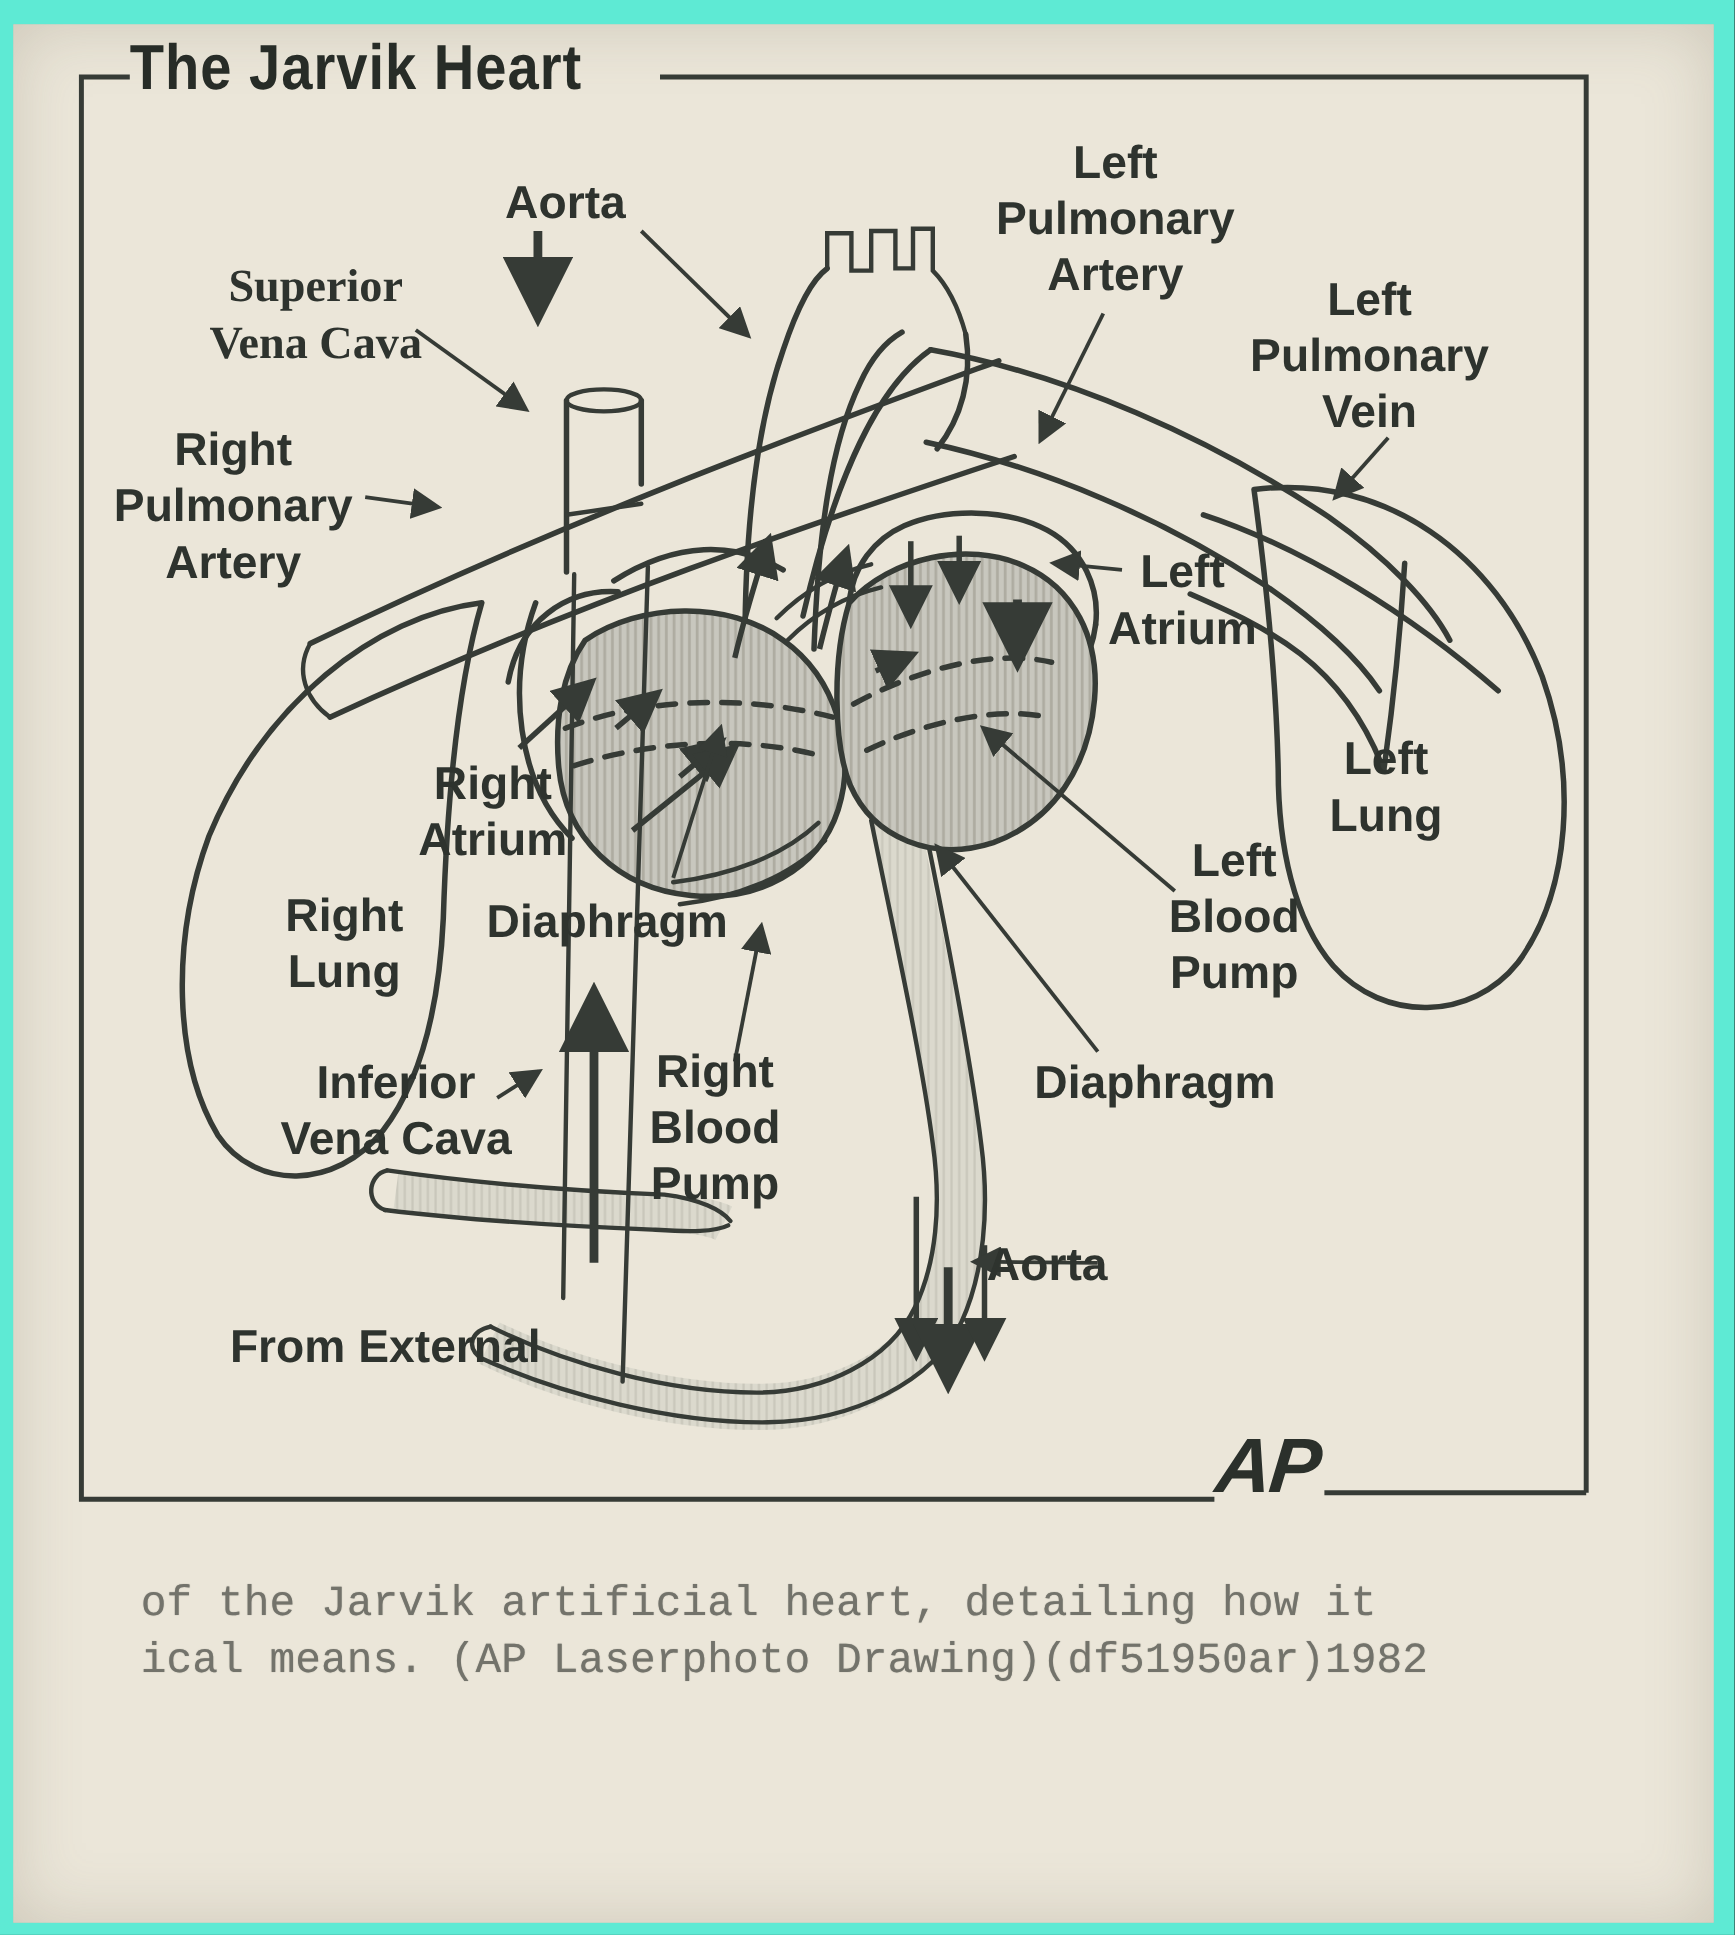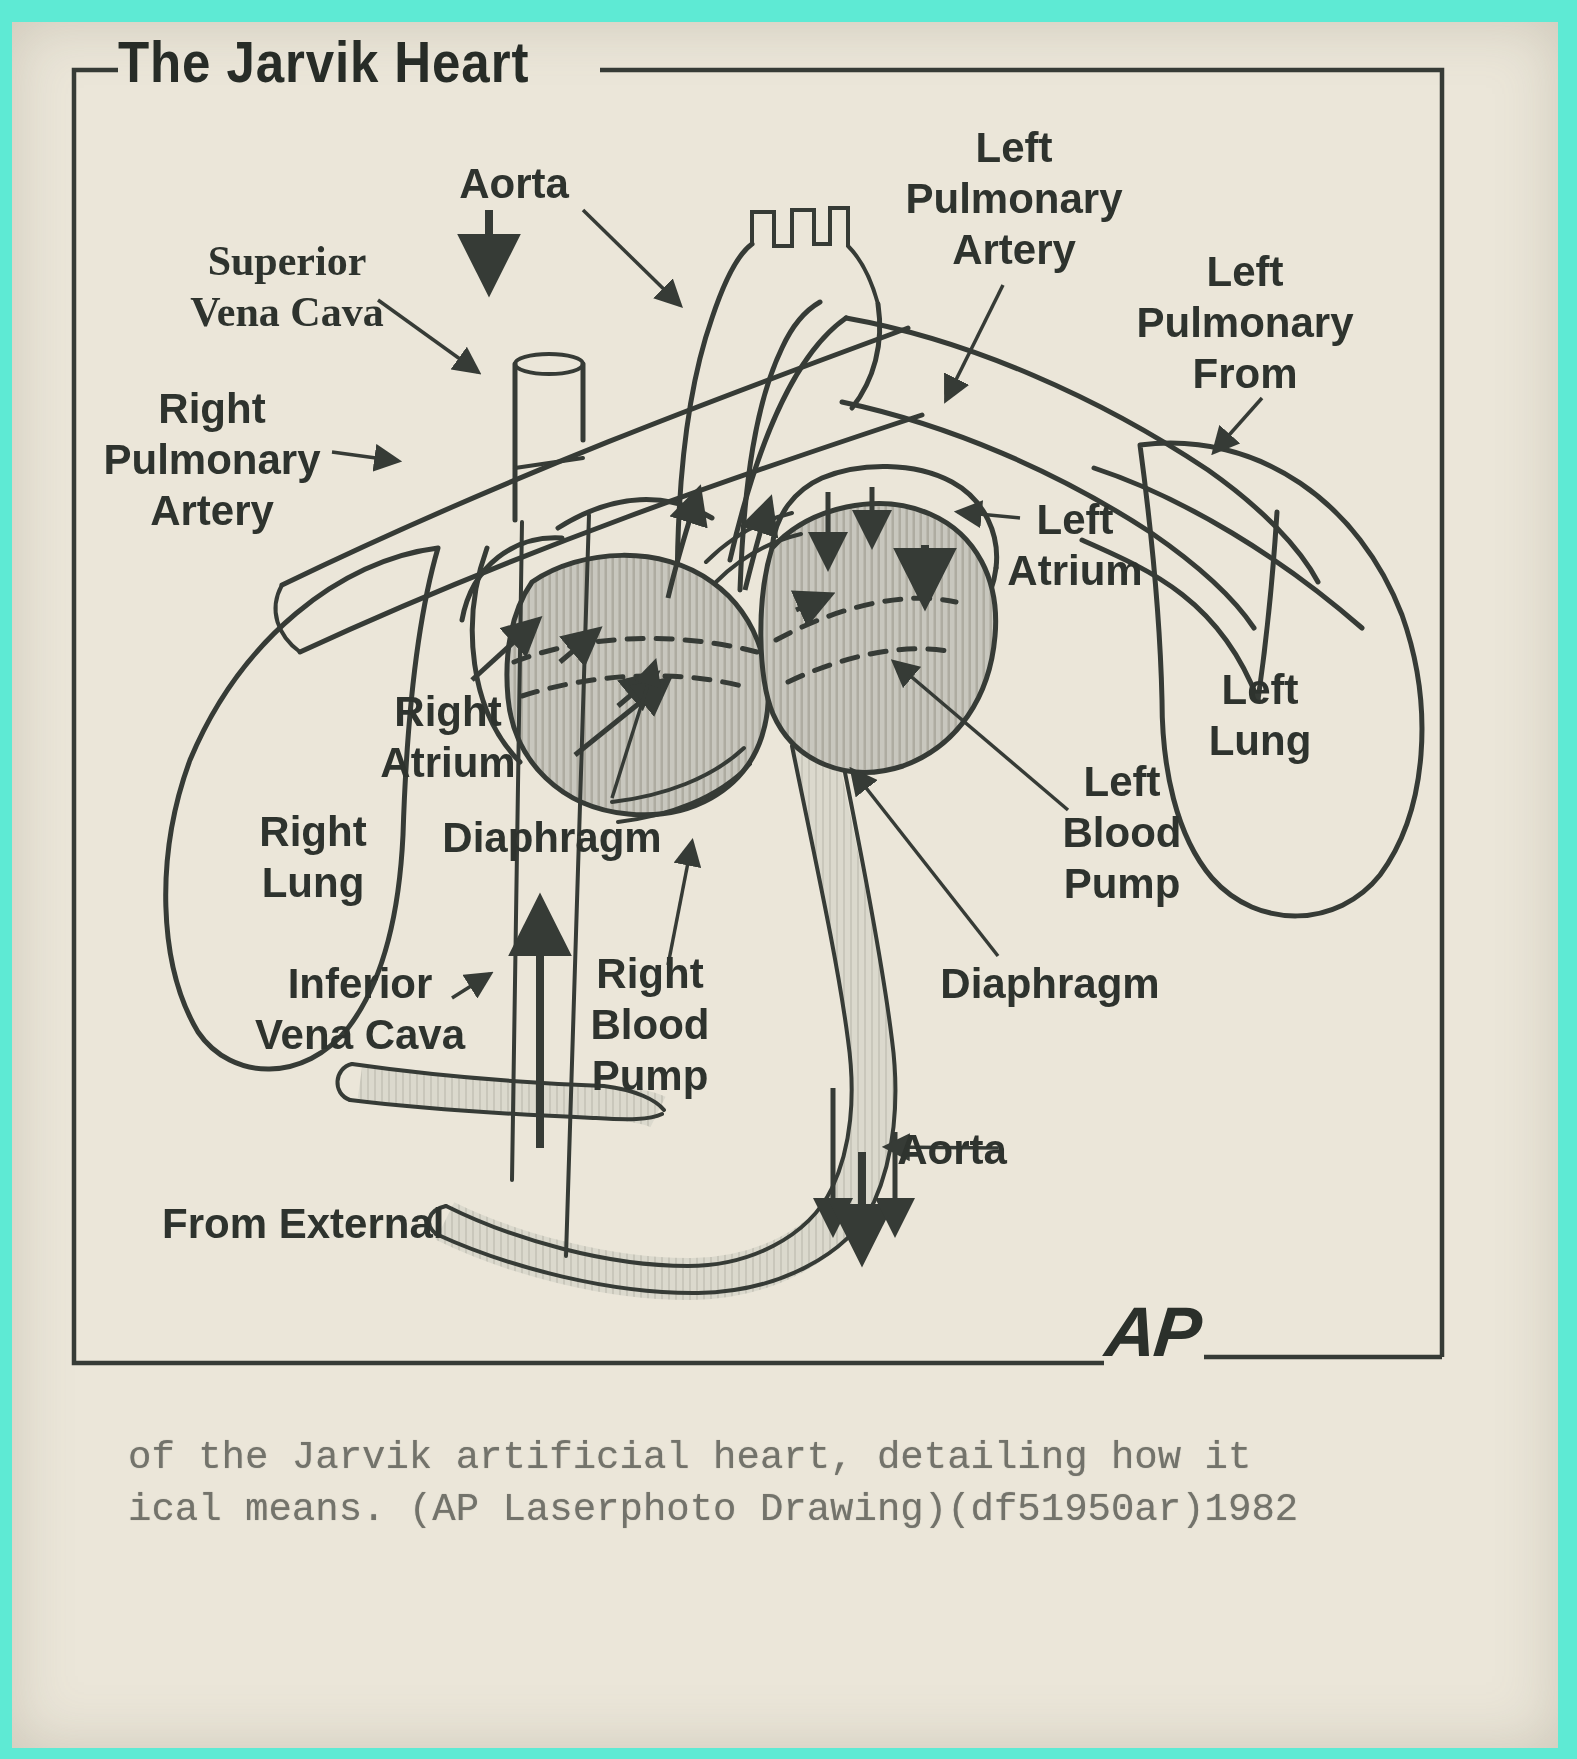--- a/index.html
+++ b/index.html
@@ -5,21 +5,21 @@
   html,body{margin:0;padding:0;background:#0b0d0a;}
   .stage{position:relative;width:1577px;height:1759px;background:#5eead4;overflow:hidden;
          font-family:"Liberation Sans", sans-serif;}
   .paper{position:absolute;left:12px;top:22px;width:1546px;height:1726px;background:#ebe6d9;
          box-shadow:inset 0 0 60px rgba(120,110,90,.25);}
   .art{position:absolute;left:0;top:0;width:1577px;height:1759px;}
   .title{position:absolute;left:118px;top:28px;font-size:58px;font-weight:bold;color:#272c27;
          letter-spacing:1px;transform:scaleX(.88);transform-origin:left top;white-space:nowrap;}
   .lbl{position:absolute;font-size:42px;font-weight:bold;line-height:51px;color:#2e332e;
        text-align:center;transform:translateX(-50%);white-space:nowrap;}
-  .lbl.left-align{transform:none;text-align:left;}
+  .lbl.left-align{transform:none;text-align:left;margin-left:47px;}
   .credit{position:absolute;left:1106px;top:1292px;font-size:70px;font-weight:bold;font-style:italic;
           color:#2b302b;transform:skewX(-6deg);letter-spacing:-2px;}
   .caption{position:absolute;left:128px;top:1432px;font-family:"Liberation Mono", monospace;
            font-size:39px;line-height:52px;color:#73736b;white-space:nowrap;
            text-shadow:0 0 1px rgba(95,95,88,.55);}
   svg .ink{stroke:#363b36;fill:none;stroke-width:5;stroke-linecap:round;}
   svg .thin{stroke-width:4;}
   svg .frame{stroke:#363b36;fill:none;stroke-width:4.5;}
   svg .dash{stroke:#363b36;fill:none;stroke-width:5;stroke-dasharray:16 13;stroke-linecap:round;}
   svg .pump{fill:url(#hatchPump);stroke:#363b36;stroke-width:5;}
@@ -180,21 +180,21 @@
     <div>Pulmonary</div>
     <div>Artery</div>
   </div>
   <div class="lbl" style="left:287px;top:236px;font-family:Liberation Serif, serif;">
     <div>Superior</div>
     <div>Vena Cava</div>
   </div>
   <div class="lbl" style="left:1245px;top:246px;">
     <div>Left</div>
     <div>Pulmonary</div>
-    <div>From</div>
+    <div>Vein</div>
   </div>
   <div class="lbl" style="left:212px;top:383px;">
     <div>Right</div>
     <div>Pulmonary</div>
     <div>Artery</div>
   </div>
   <div class="lbl" style="left:1075px;top:494px;">
     <div>Left</div>
     <div>Atrium</div>
   </div>

